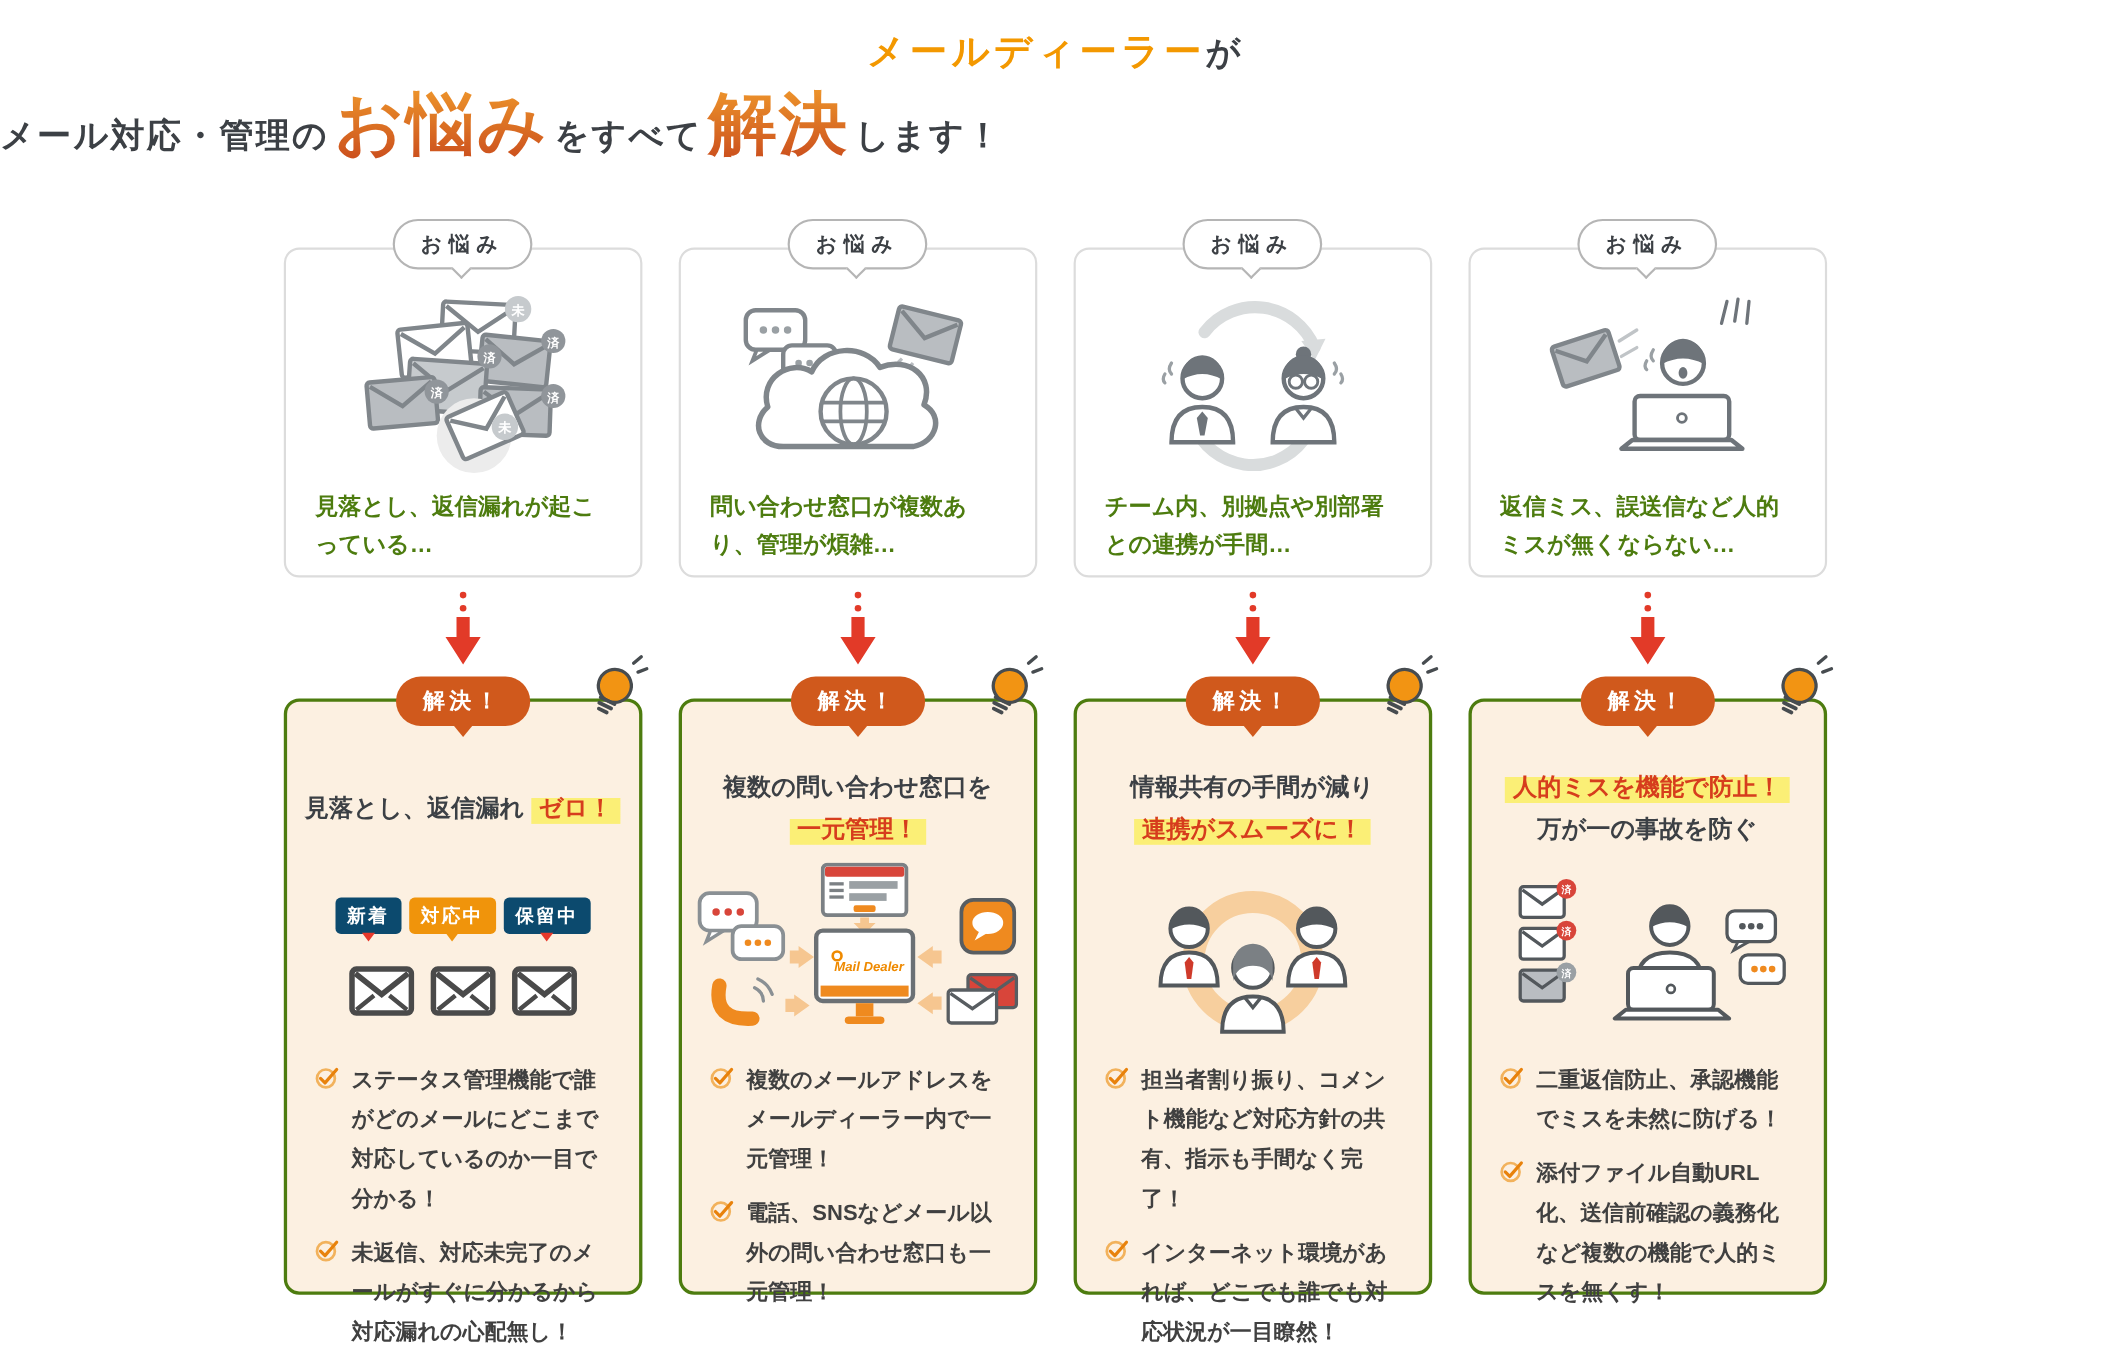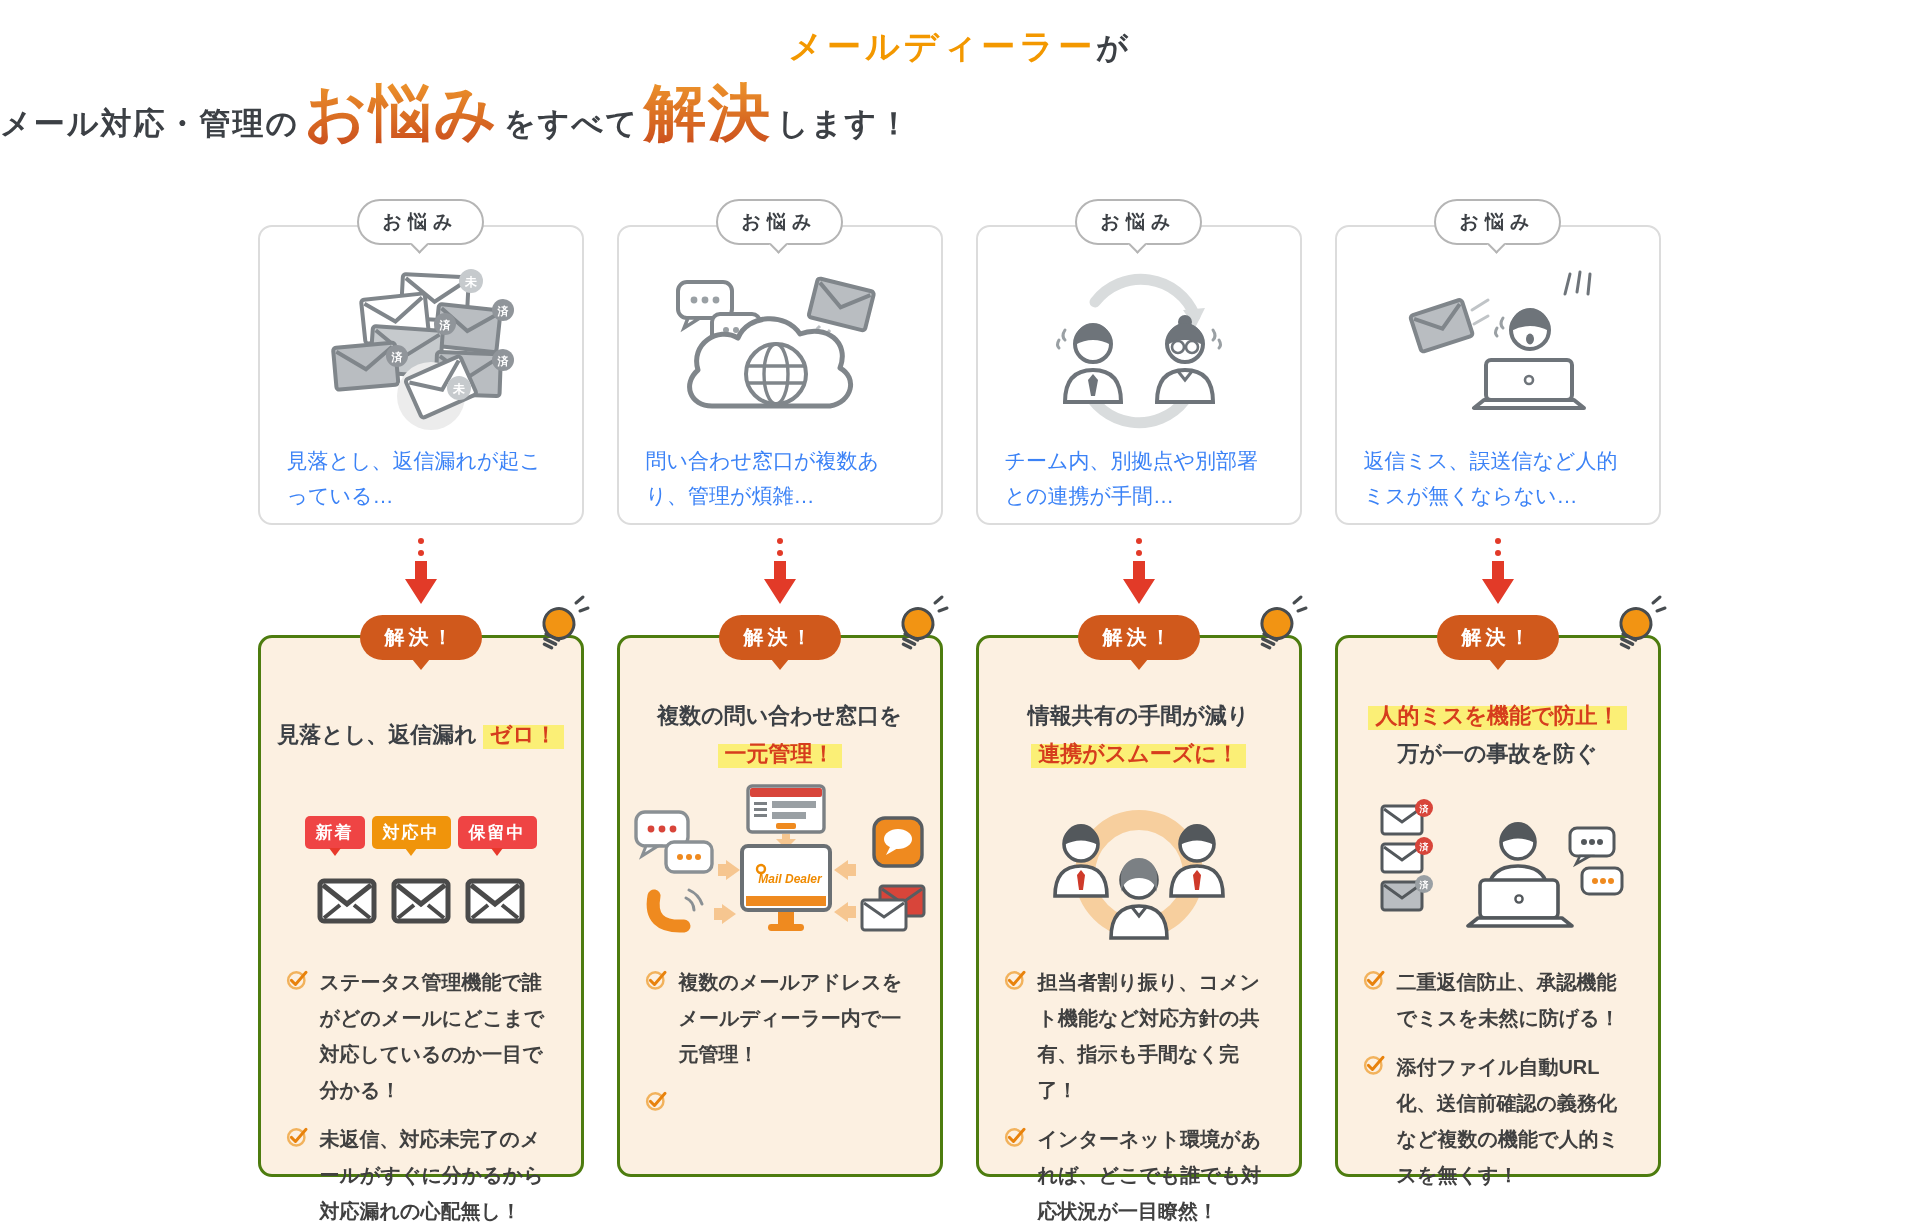--- a/index.html
+++ b/index.html
@@ -27,21 +27,21 @@
   .column{width:326px;display:flex;flex-direction:column;align-items:center;}
 
   .onayami{position:relative;z-index:2;background:#fff;border:2px solid #b5b5b5;border-radius:24px;
     padding:8px 24px;font-size:19px;font-weight:bold;letter-spacing:6px;color:#3c4045;margin-bottom:-20px;}
   .onayami .tail{position:absolute;left:50%;bottom:-8px;width:13px;height:13px;margin-left:-7px;background:#fff;
     border-right:2px solid #b5b5b5;border-bottom:2px solid #b5b5b5;transform:rotate(45deg);}
 
   .problem-card{width:100%;height:300px;background:#fff;border:2px solid #dcdcdc;border-radius:14px;
     display:flex;flex-direction:column;align-items:center;padding-top:38px;}
   .p-illus{height:170px;display:flex;align-items:center;justify-content:center;}
-  .p-text{width:100%;padding:8px 27px 0;font-size:21px;font-weight:normal;line-height:1.68;color:#3b82f6;text-align:left;}
+  .p-text{width:100%;padding:8px 27px 0;font-size:21px;font-weight:bold;line-height:1.68;color:#4d7c0f;text-align:left;}
 
   .connector{height:84px;display:flex;flex-direction:column;align-items:center;justify-content:flex-start;padding-top:10px;}
   .dot{width:6px;height:6px;border-radius:50%;background:#e23a28;margin:3px 0;}
   .arrow-down{margin-top:2px;}
 
   .solution-card{position:relative;width:100%;height:542px;margin-top:26px;background:#fcf0e1;
     border:3px solid #4d7c0f;border-radius:14px;padding-top:54px;}
   .kaiketsu{position:absolute;top:-23px;left:50%;transform:translateX(-50%);background:#d0591c;color:#fff;
     font-size:20px;font-weight:bold;letter-spacing:4px;padding:9px 25px;border-radius:25px;white-space:nowrap;}
   .kaiketsu .tail{position:absolute;left:50%;bottom:-10px;margin-left:-9px;width:0;height:0;
@@ -50,21 +50,21 @@
 
   .s-title{height:86px;display:flex;flex-direction:column;justify-content:center;align-items:center;
     text-align:center;font-size:22px;font-weight:bold;line-height:1.72;color:#3c4045;}
   .hl{color:#d63d1d;background:linear-gradient(180deg,rgba(0,0,0,0) 12%,#fbef76 12%);padding:0 7px 2px;}
 
   .s-illus{height:184px;display:flex;flex-direction:column;align-items:center;justify-content:center;}
 
   .status-row{display:flex;gap:7px;}
   .status-badge{position:relative;color:#fff;font-size:17px;font-weight:bold;letter-spacing:2px;
     padding:5px 11px;border-radius:5px;}
-  .status-badge.red{background:#ef4444;}
+  .status-badge.red{background:#0c4a6e;}
   .status-badge.orange{background:#f0940b;}
   .status-badge::after{content:"";position:absolute;left:50%;bottom:-7px;margin-left:-6px;
     border-left:6px solid transparent;border-right:6px solid transparent;border-top:8px solid transparent;}
   .status-badge.red::after{border-top-color:#e8382b;}
   .status-badge.orange::after{border-top-color:#f0940b;}
   .env-row{display:flex;gap:14px;margin-top:29px;}
 
   .bullets{list-style:none;padding:0 23px;margin-top:2px;}
   .bullets li{display:flex;gap:9px;margin-bottom:13px;font-size:20px;font-weight:bold;line-height:1.8;color:#404040;text-align:left;}
   .bullets .chk{flex:0 0 27px;padding-top:5px;}
@@ -298,20 +298,21 @@
                 <circle cx="12" cy="14" r="10" fill="none" stroke="#f2b25c" stroke-width="3"></circle>
                 <path d="M6,14 L11,19 L24,4" fill="none" stroke="#e8820c" stroke-width="3.6" stroke-linecap="round" stroke-linejoin="round"></path>
               </svg>
               <span>複数のメールアドレスをメールディーラー内で一元管理！</span>
             </li>
           <li>
               <svg class="chk" width="27" height="27" viewBox="0 0 27 27">
                 <circle cx="12" cy="14" r="10" fill="none" stroke="#f2b25c" stroke-width="3"></circle>
                 <path d="M6,14 L11,19 L24,4" fill="none" stroke="#e8820c" stroke-width="3.6" stroke-linecap="round" stroke-linejoin="round"></path>
               </svg>
+              <span>電話、SNSなどメール以外の問い合わせ窓口も一元管理！</span>
             </li>
         </ul>
       </div>
     </section>
 
     <section class="column">
       <div class="onayami"><span>お悩み</span><span class="tail"></span></div>
       <div class="problem-card">
         <div class="p-illus">
           <svg width="220" height="168" viewBox="0 0 220 168">

